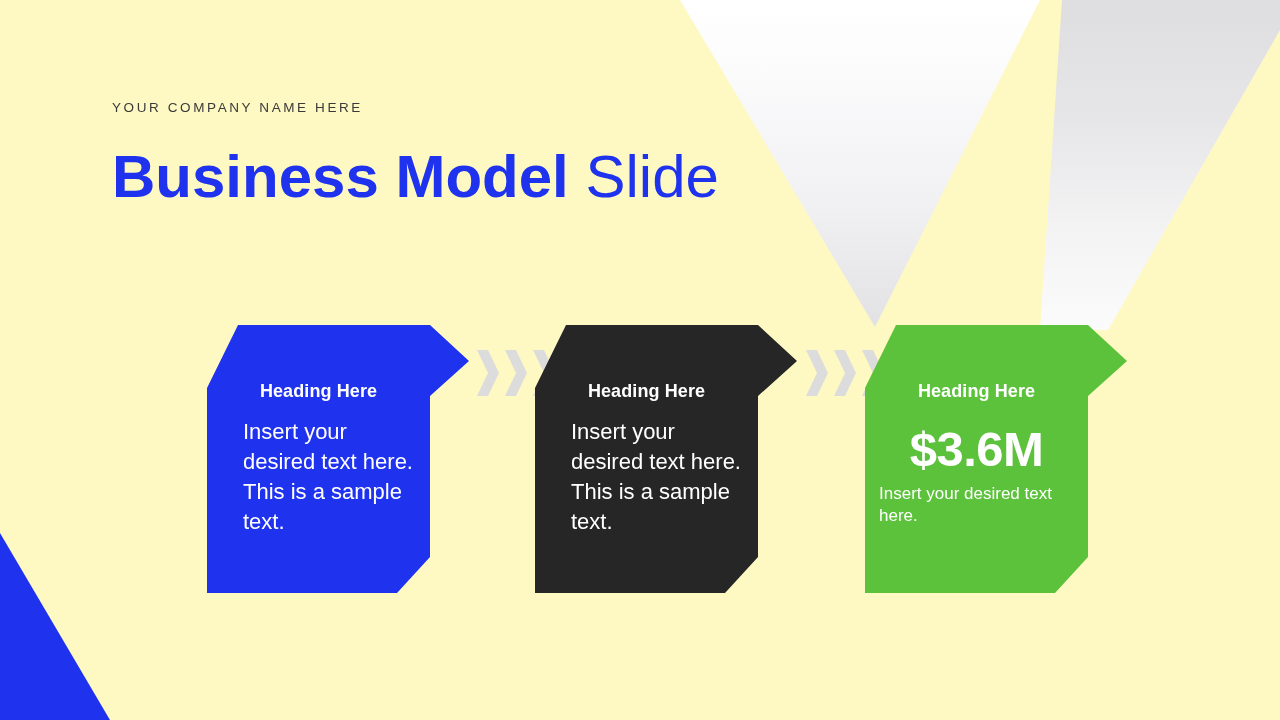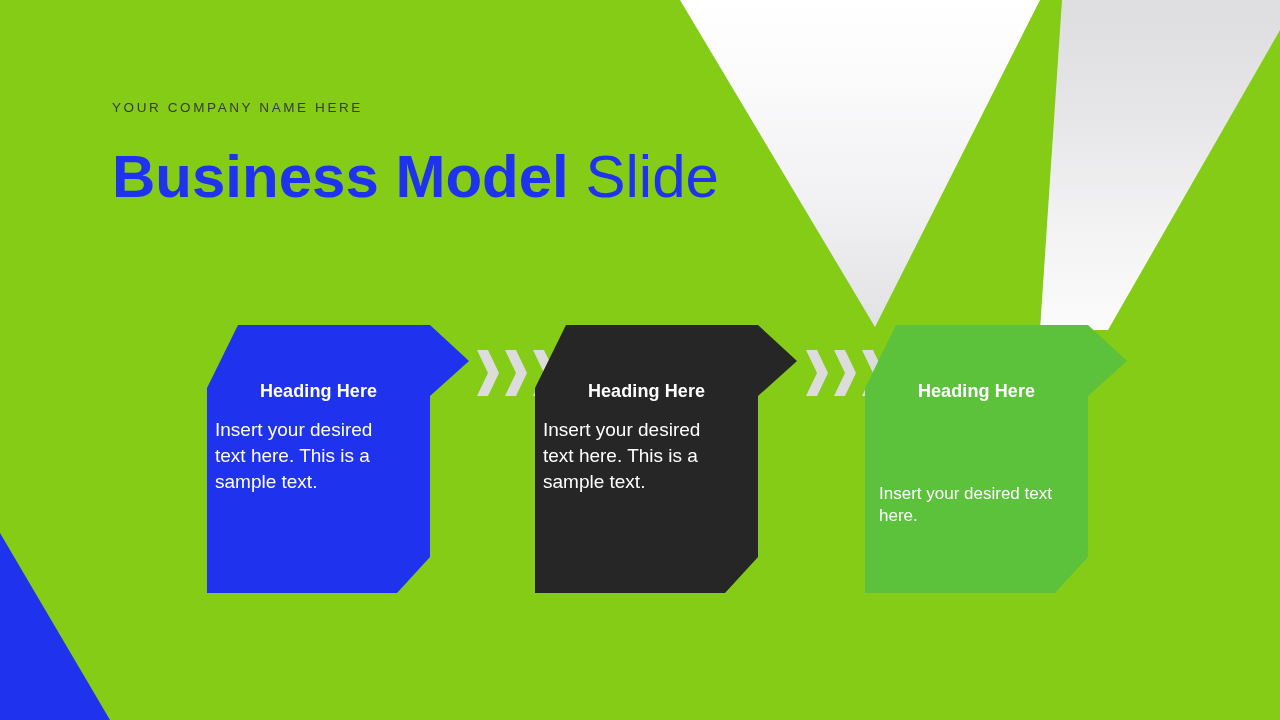--- a/index.html
+++ b/index.html
@@ -6,21 +6,21 @@
   * { margin:0; padding:0; box-sizing:border-box; }
   html, body {
     width:1280px; height:720px;
     background:#ffffff;
     font-family:"Liberation Sans", sans-serif;
     overflow:hidden;
   }
   #slide {
     position:relative;
     width:1280px; height:720px;
-    background:#84cc16;
+    background:#fef9c3;
     overflow:hidden;
   }
 
   
   .deco { position:absolute; pointer-events:none; }
 
   
   #deco-funnel-triangle {
     left:640px; top:0; width:400px; height:327px;
     background:linear-gradient(to bottom, #ffffff 0%, #fcfcfd 18%, #f1f1f3 62%, #e2e2e4 100%);
@@ -78,23 +78,23 @@
   .card-green { left:865px; background:#5cc23c; }
 
   .card-heading {
     position:absolute; left:0; top:24px;
     width:223px; text-align:center;
     font-size:18px; font-weight:700;
     letter-spacing:.1px;
     margin-top:32px;
   }
   .card-body {
-    position:absolute; left:8px; top:92px;
+    position:absolute; left:36px; top:92px;
     width:172px;
-    font-size:19px; line-height:1.37;
+    font-size:22px; line-height:1.37;
     font-weight:400;
   }
 
   .card-value {
     position:absolute; left:0; top:96px;
     width:223px; text-align:center;
     font-size:49px; font-weight:700; letter-spacing:-.5px;
   }
   .card-sub {
     position:absolute; left:14px; top:158px;
@@ -148,17 +148,18 @@
     </div>
 
     <div class="chevrons" id="chevrons-2">
       <span class="chev"></span>
       <span class="chev"></span>
       <span class="chev"></span>
     </div>
 
     <div class="card card-green">
       <div class="card-heading">Heading Here</div>
+      <div class="card-value">$3.6M</div>
       <div class="card-sub">Insert your desired text here.</div>
     </div>
 
   </div>
 </div>
 
 </body></html>

